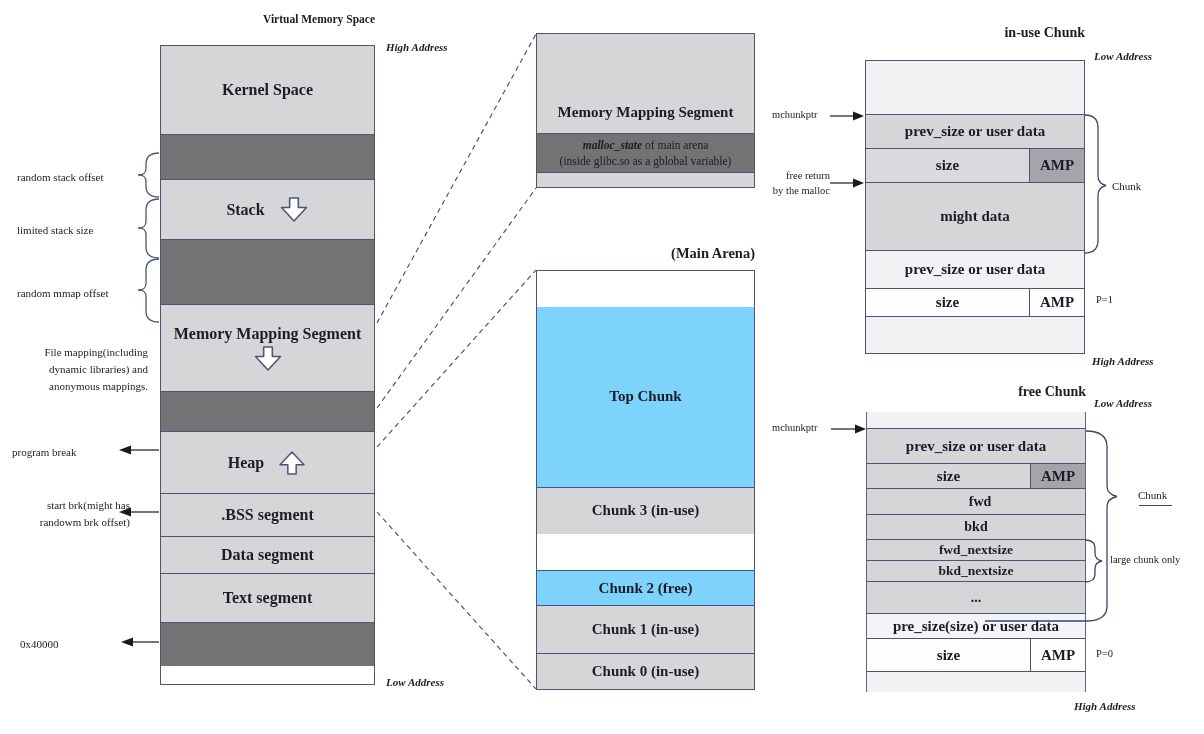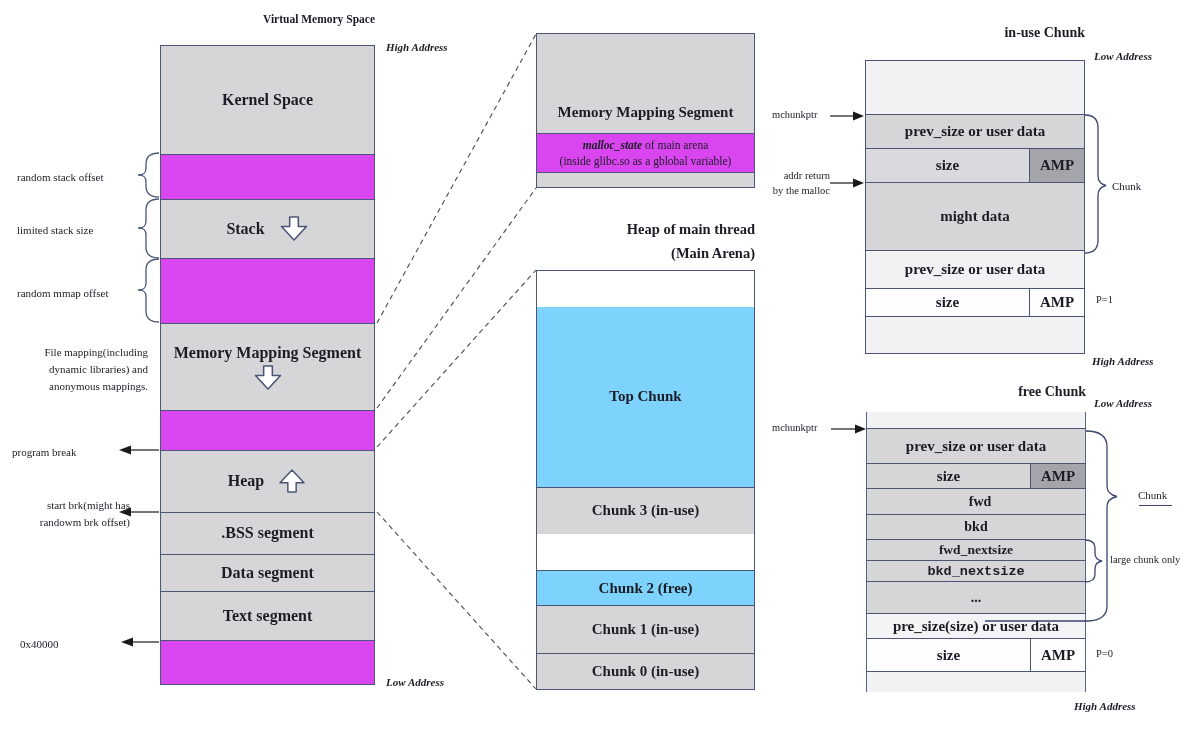--- a/index.html
+++ b/index.html
@@ -14,41 +14,41 @@
   .seg-label{font-size:16px;font-weight:600;}
   .row-label{font-size:15px;font-weight:600;}
   .title{font-size:14px;font-weight:600;}
   .box{border:1.6px solid #4c5577;box-sizing:border-box;}
   .col{display:flex;flex-direction:column;}
   .row{box-sizing:border-box;display:flex;align-items:center;justify-content:center;position:relative;}
   .bt{border-top:1.4px solid #4c5577;}
   .gray{background:#d6d6d9;}
   .lgray{background:#7dd3fc;margin-top:36px;}
   .xlgray{background:#f2f2f4;}
-  .white{background:#d946ef;}
+  .white{background:#737373;}
   .offwhite{background:#fdfdfe;}
   .amp{position:absolute;right:0;top:0;bottom:0;width:55px;border-left:1.4px solid #4c5577;
        display:flex;align-items:center;justify-content:center;font-size:15px;font-weight:600;box-sizing:border-box;}
   .amp-dark{background:#a4a4aa;}
   .size-pad{padding-right:55px;}
   .freebox-row{box-sizing:border-box;display:flex;align-items:center;justify-content:center;position:relative;border-top:1.3px solid #4c5577;}
   svg{display:block;}
   .overlay{position:absolute;left:0;top:0;pointer-events:none;}
 </style>
 </head>
 <body>
 
 <div class="canvas">
 
   <div class="abs ctr" style="left:160px;top:13px;width:215px;font-size:11.5px;font-weight:600;">Virtual Memory Space</div>
   <div class="abs ital" style="left:386px;top:41px;">High Address</div>
   <div class="abs ital" style="left:386px;top:676px;">Low Address</div>
 
   <div class="abs box col" style="left:160px;top:45px;width:215px;height:640px;">
-    <div class="row gray seg-label" style="height:108px;">
+    <div class="row gray seg-label" style="height:88px;">
       <span>Kernel Space</span>
     </div>
     <div class="row white bt" style="height:45px;"></div>
     <div class="row gray bt seg-label" style="height:60px;gap:14px;">
       <span>Stack</span>
       <svg width="30" height="25" viewBox="0 0 30 26">
         <path d="M10.5 1 H19.5 V11 H28 L15 25 L2 11 H10.5 Z" fill="#ffffff" stroke="#4c5577" stroke-width="1.6" stroke-linejoin="round"></path>
       </svg>
     </div>
     <div class="row white bt" style="height:65px;"></div>
@@ -98,21 +98,20 @@
     </div>
     <div class="row white bt" style="height:40px;flex-direction:column;justify-content:center;font-size:11.5px;line-height:16px;">
       <div>
         <span style="font-weight:700;font-style:italic;">malloc_state</span><span> of main arena</span>
       </div>
       <div>(inside glibc.so as a gblobal variable)</div>
     </div>
     <div class="row gray bt" style="height:15px;"></div>
   </div>
 
-  <div class="abs ctr" style="left:536px;top:221px;width:219px;font-size:14.5px;font-weight:600;">Heap of main thread</div>
   <div class="abs ctr" style="left:536px;top:245px;width:219px;font-size:14.5px;font-weight:600;">(Main Arena)</div>
 
   <div class="abs box col" style="left:536px;top:270px;width:219px;height:420px;">
     <div class="row lgray row-label" style="height:211px;">
       <span>Top Chunk</span>
     </div>
     <div class="row gray bt row-label" style="height:56px;">
       <span>Chunk 3 (in-use)</span>
     </div>
     <div class="row lgray bt row-label" style="height:41px;">
@@ -151,21 +150,21 @@
       <div class="amp offwhite">
         <span>AMP</span>
       </div>
     </div>
     <div class="row xlgray bt" style="height:37px;"></div>
   </div>
 
   <div class="abs ital" style="left:1092px;top:355px;">High Address</div>
   <div class="abs rt tiny" style="left:772px;top:109px;width:55px;">mchunkptr</div>
   <div class="abs ctr tiny" style="left:764px;top:169px;width:66px;line-height:14.5px;">
-    <div>addr return</div>
+    <div>free return</div>
     <div>by the malloc</div>
   </div>
   <div class="abs" style="left:1112px;top:180px;font-size:11px;">Chunk</div>
   <div class="abs tiny" style="left:1096px;top:294px;">P=1</div>
 
   <div class="abs ctr title" style="left:866px;top:384px;width:220px;">free Chunk</div>
   <div class="abs ital" style="left:1094px;top:397px;">Low Address</div>
 
   <div class="abs col xlgray" style="left:866px;top:412px;width:220px;height:280px;border-left:1.2px solid #59628a;border-right:1.2px solid #59628a;box-sizing:border-box;">
     <div style="height:16px;"></div>
@@ -180,21 +179,21 @@
     </div>
     <div class="freebox-row gray" style="height:26px;font-size:14px;font-weight:600;padding-left:8px;">
       <span>fwd</span>
     </div>
     <div class="freebox-row gray" style="height:25px;font-size:14px;font-weight:600;">
       <span>bkd</span>
     </div>
     <div class="freebox-row gray" style="height:21px;font-size:13.5px;font-weight:600;">
       <span>fwd_nextsize</span>
     </div>
-    <div class="freebox-row gray" style="height:21px;font-size:13.5px;font-weight:600;font-family:Liberation Mono, monospace;">
+    <div class="freebox-row gray" style="height:21px;font-size:13.5px;font-weight:600;">
       <span>bkd_nextsize</span>
     </div>
     <div class="freebox-row gray" style="height:32px;font-size:14px;font-weight:600;">
       <span>...</span>
     </div>
     <div class="freebox-row row-label" style="height:25px;background:#f4f4f7;">
       <span>pre_size(size) or user data</span>
     </div>
     <div class="freebox-row offwhite row-label" style="height:34px;border-bottom:1.3px solid #4c5577;">
       <span class="size-pad">size</span>

